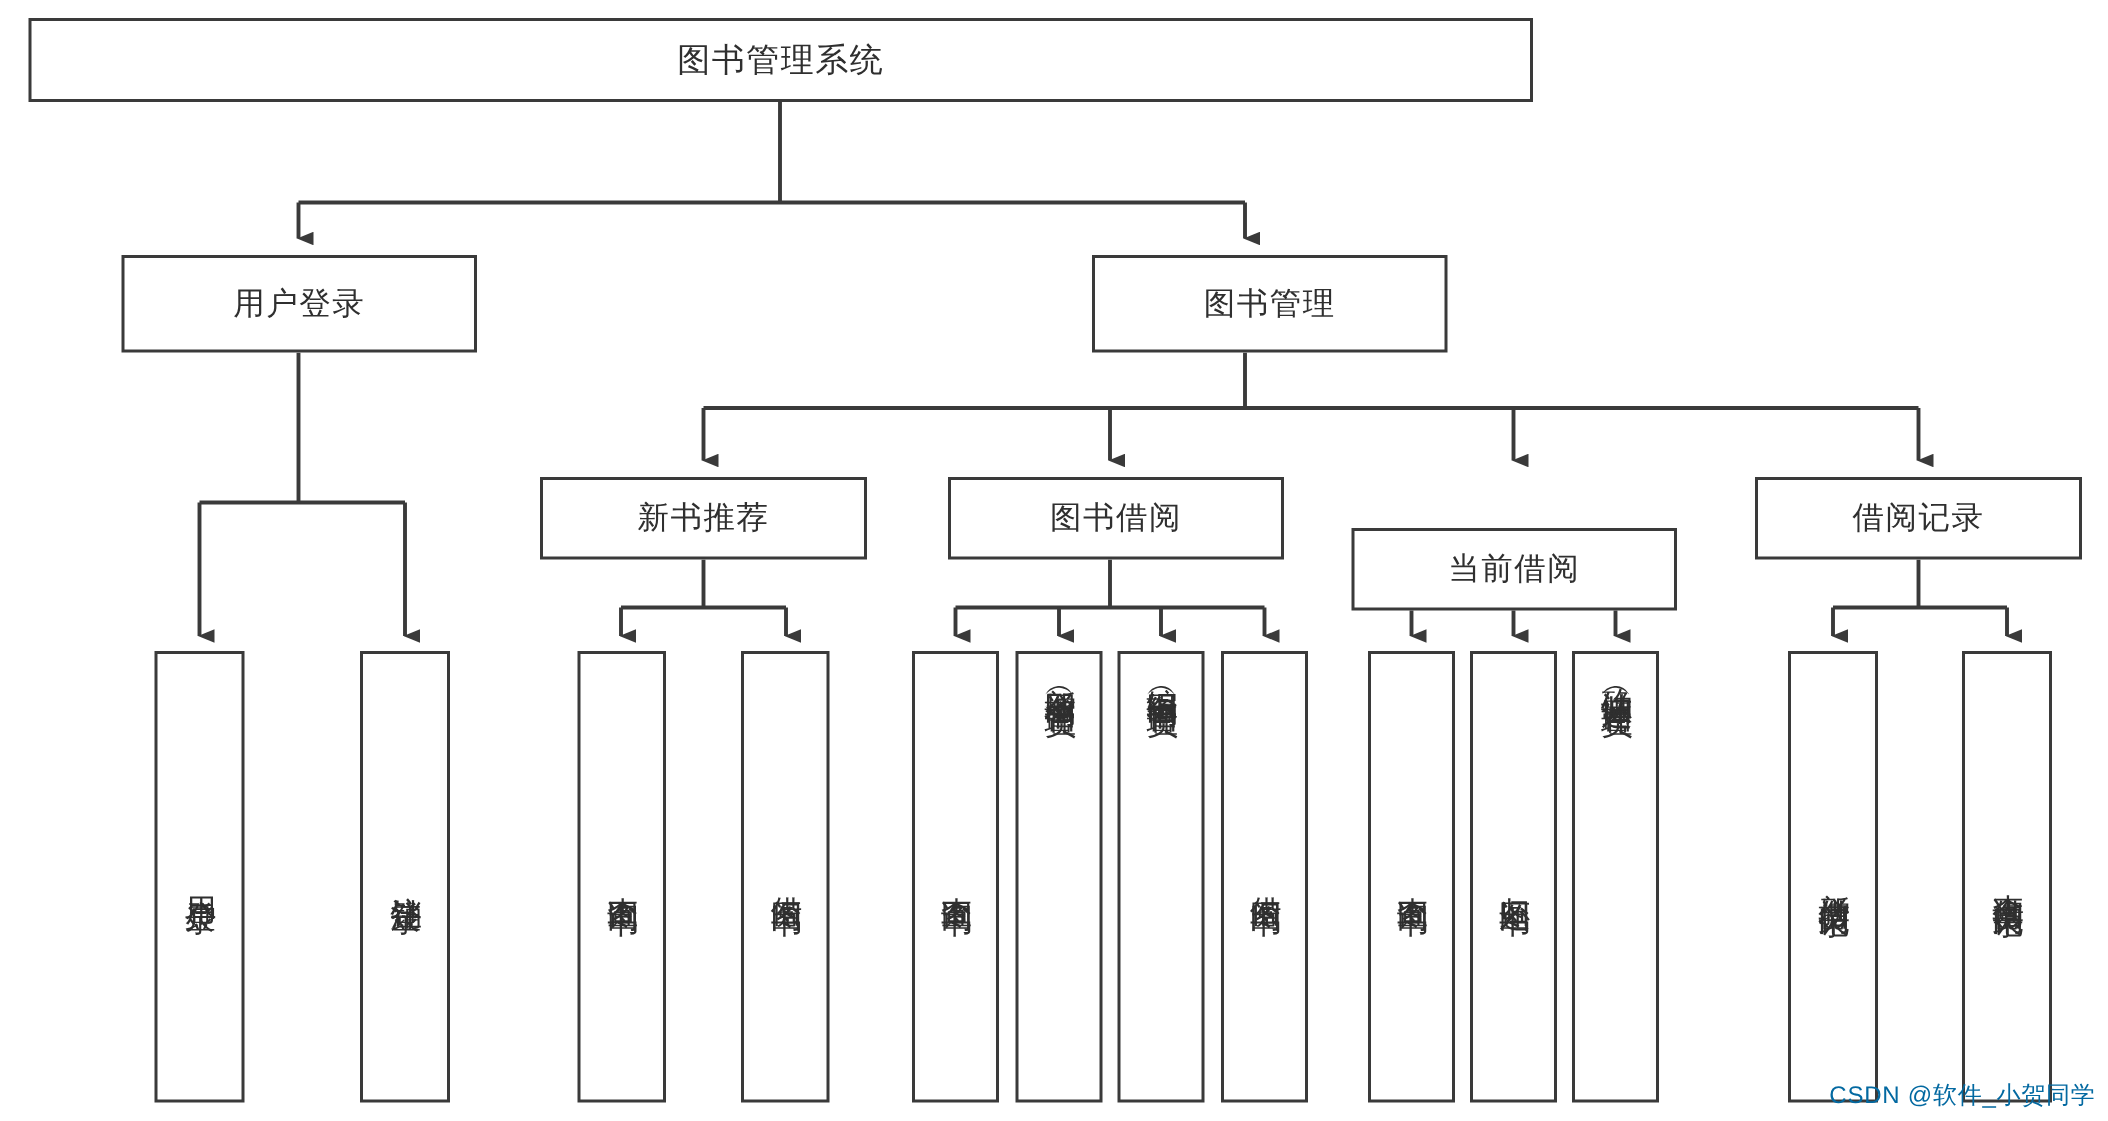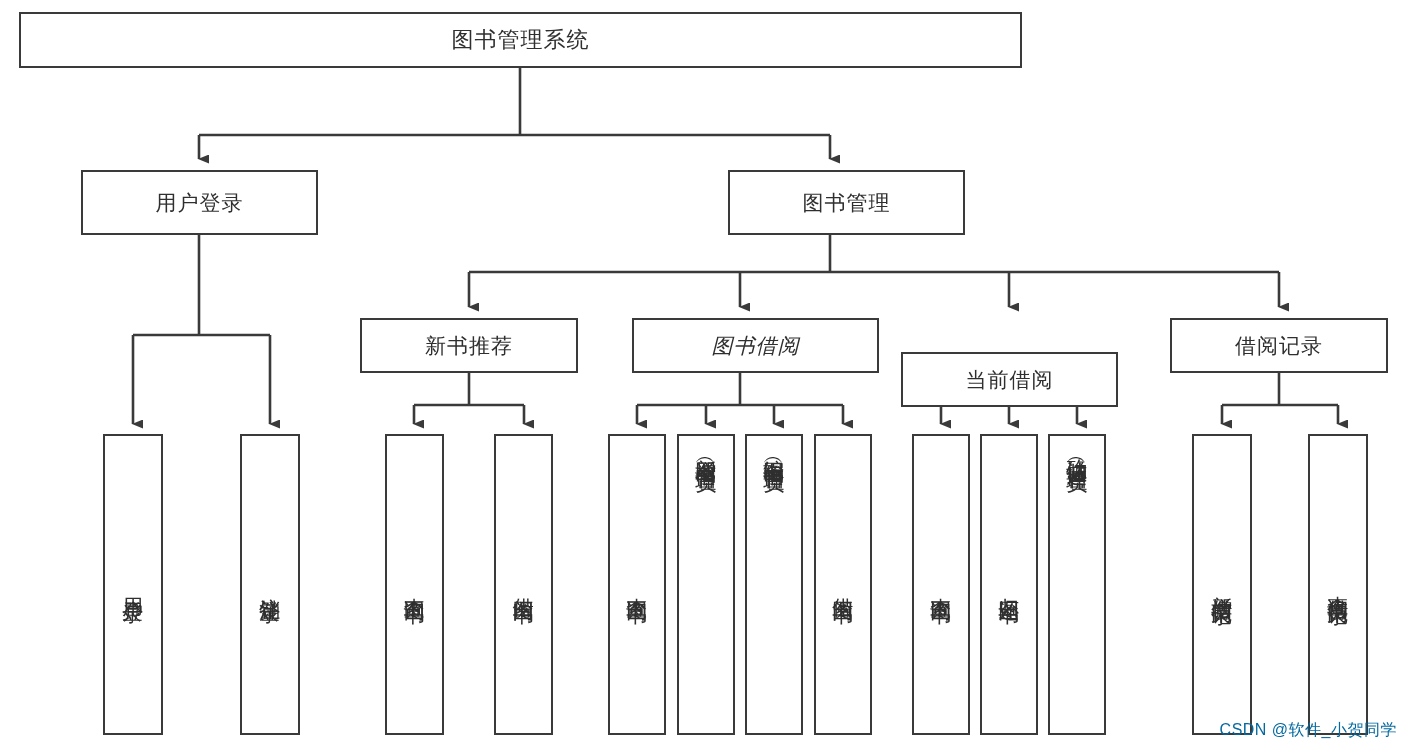--- a/index.html
+++ b/index.html
@@ -138,21 +138,21 @@
   <div class="node node-h" style="left:81px; top:170px; width:237px; height:65px;">
     <span>用户登录</span>
   </div>
   <div class="node node-h" style="left:728px; top:170px; width:237px; height:65px;">
     <span>图书管理</span>
   </div>
 
   <div class="node node-h" style="left:360px; top:318px; width:218px; height:55px;">
     <span>新书推荐</span>
   </div>
-  <div class="node node-h" style="left:632px; top:318px; width:247px; height:55px;font-style:italic;">
+  <div class="node node-h" style="left:632px; top:318px; width:224px; height:55px;">
     <span>图书借阅</span>
   </div>
   <div class="node node-h" style="left:901px; top:318px; width:217px; height:55px;margin-top:34px;">
     <span>当前借阅</span>
   </div>
   <div class="node node-h" style="left:1170px; top:318px; width:218px; height:55px;">
     <span>借阅记录</span>
   </div>
 
   <div class="node node-v" style="left:103px; top:434px; width:60px; height:301px;">

